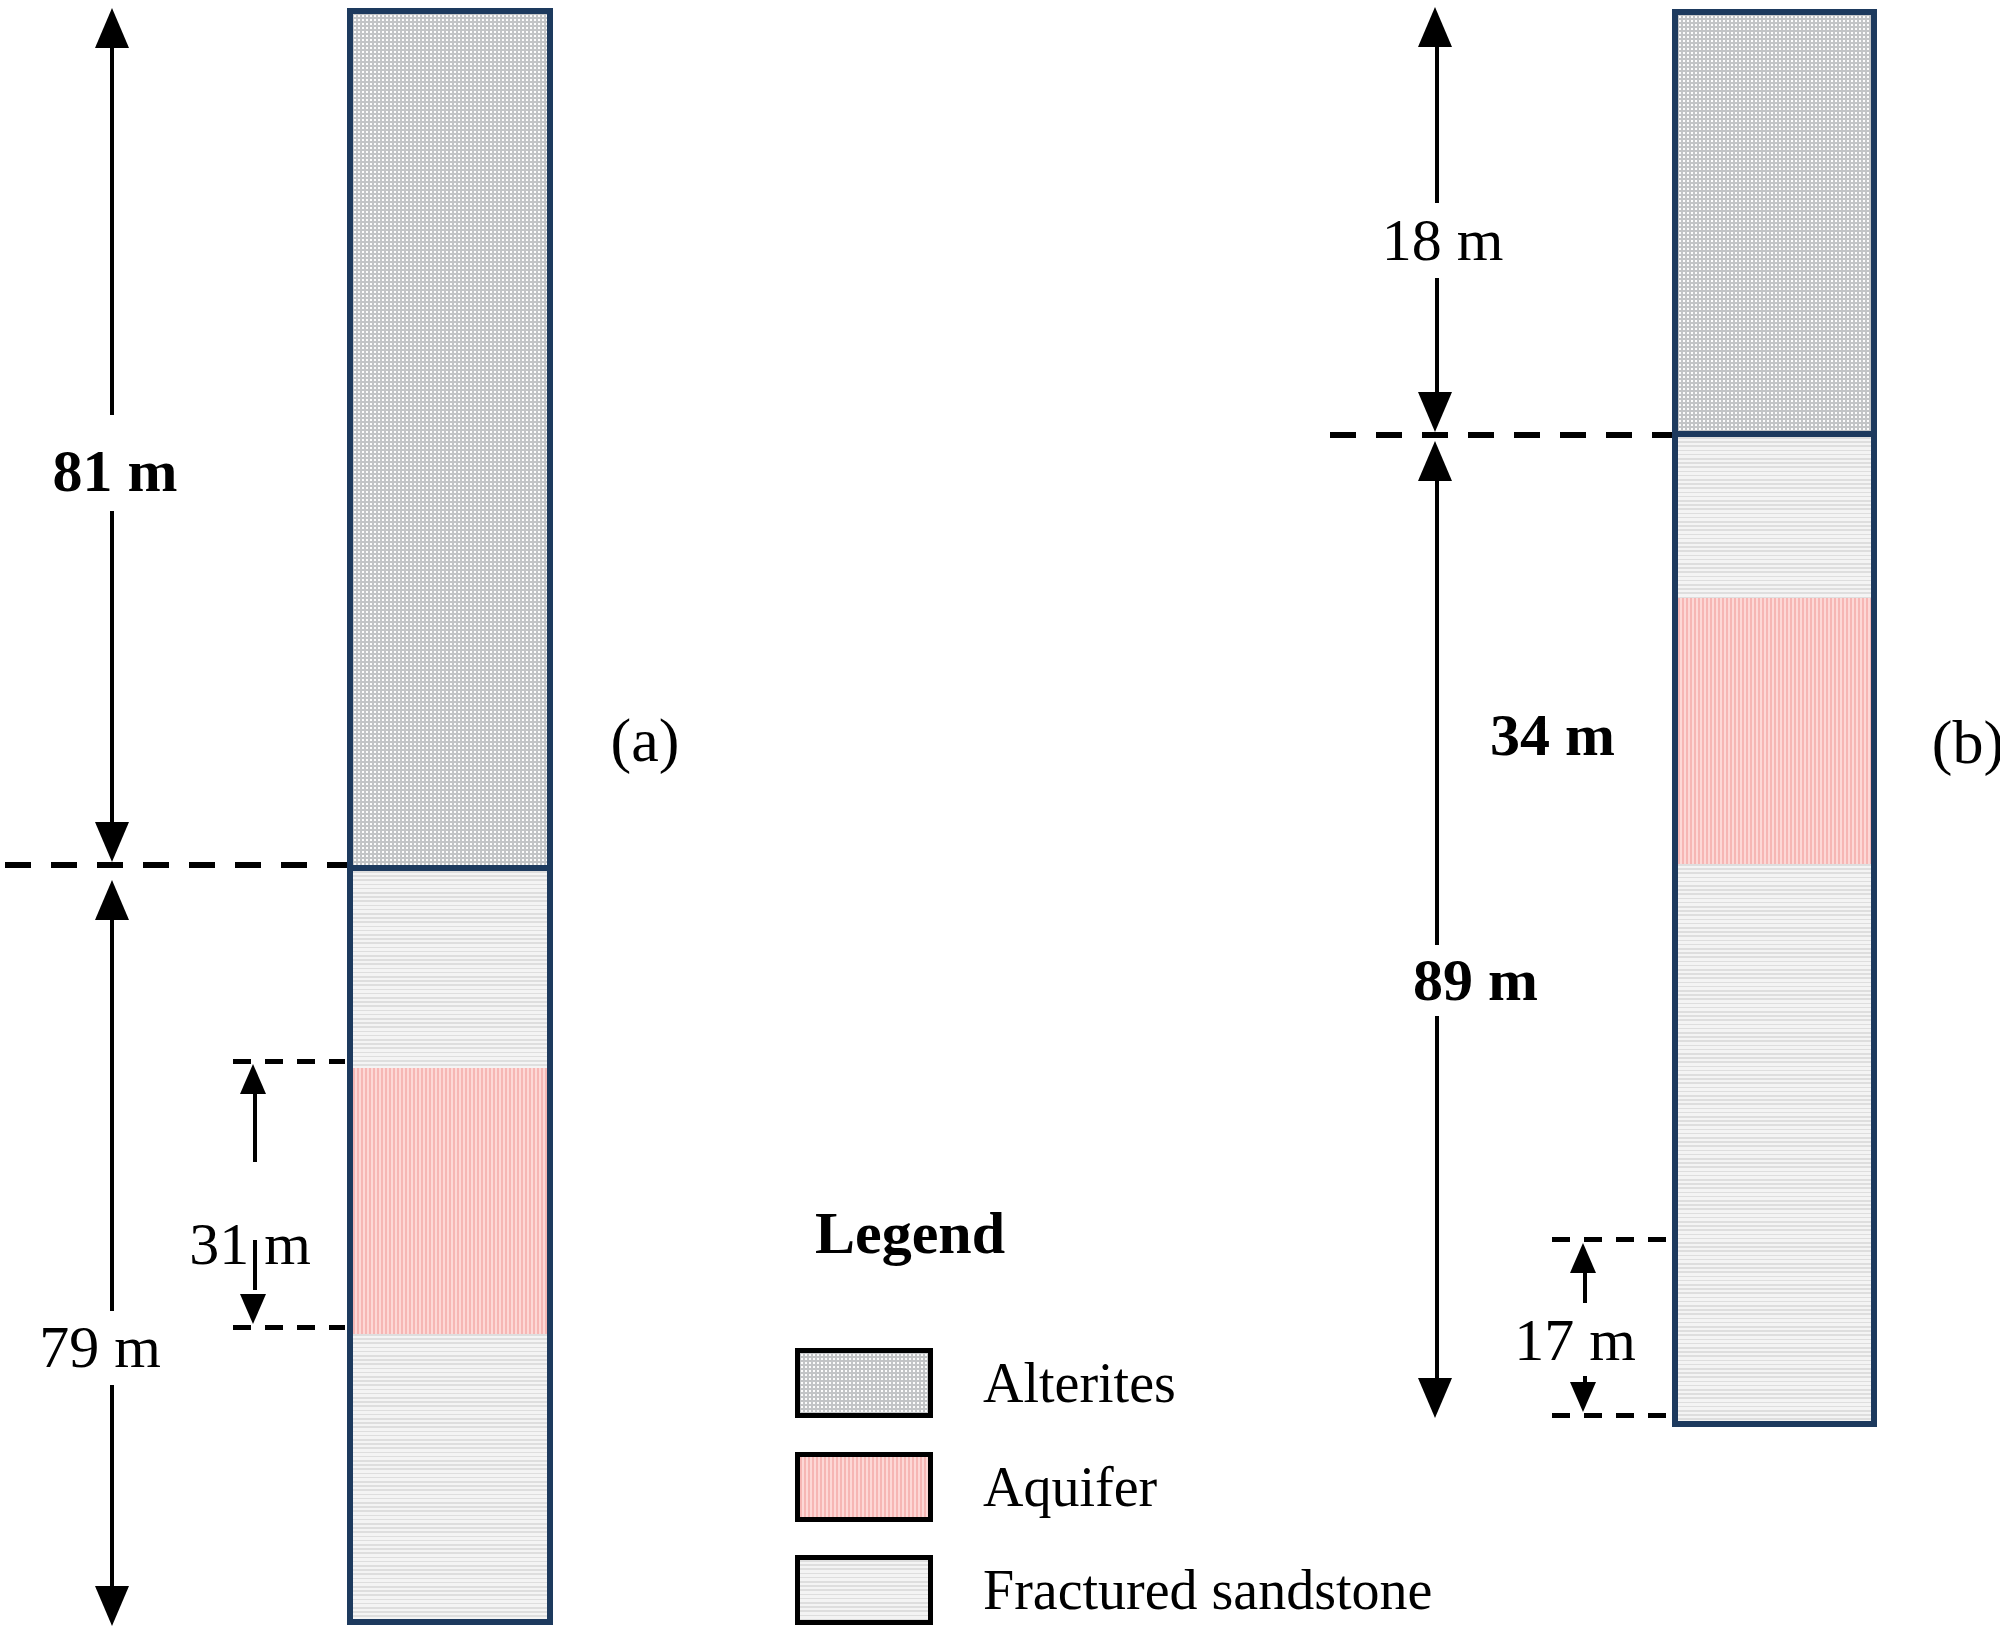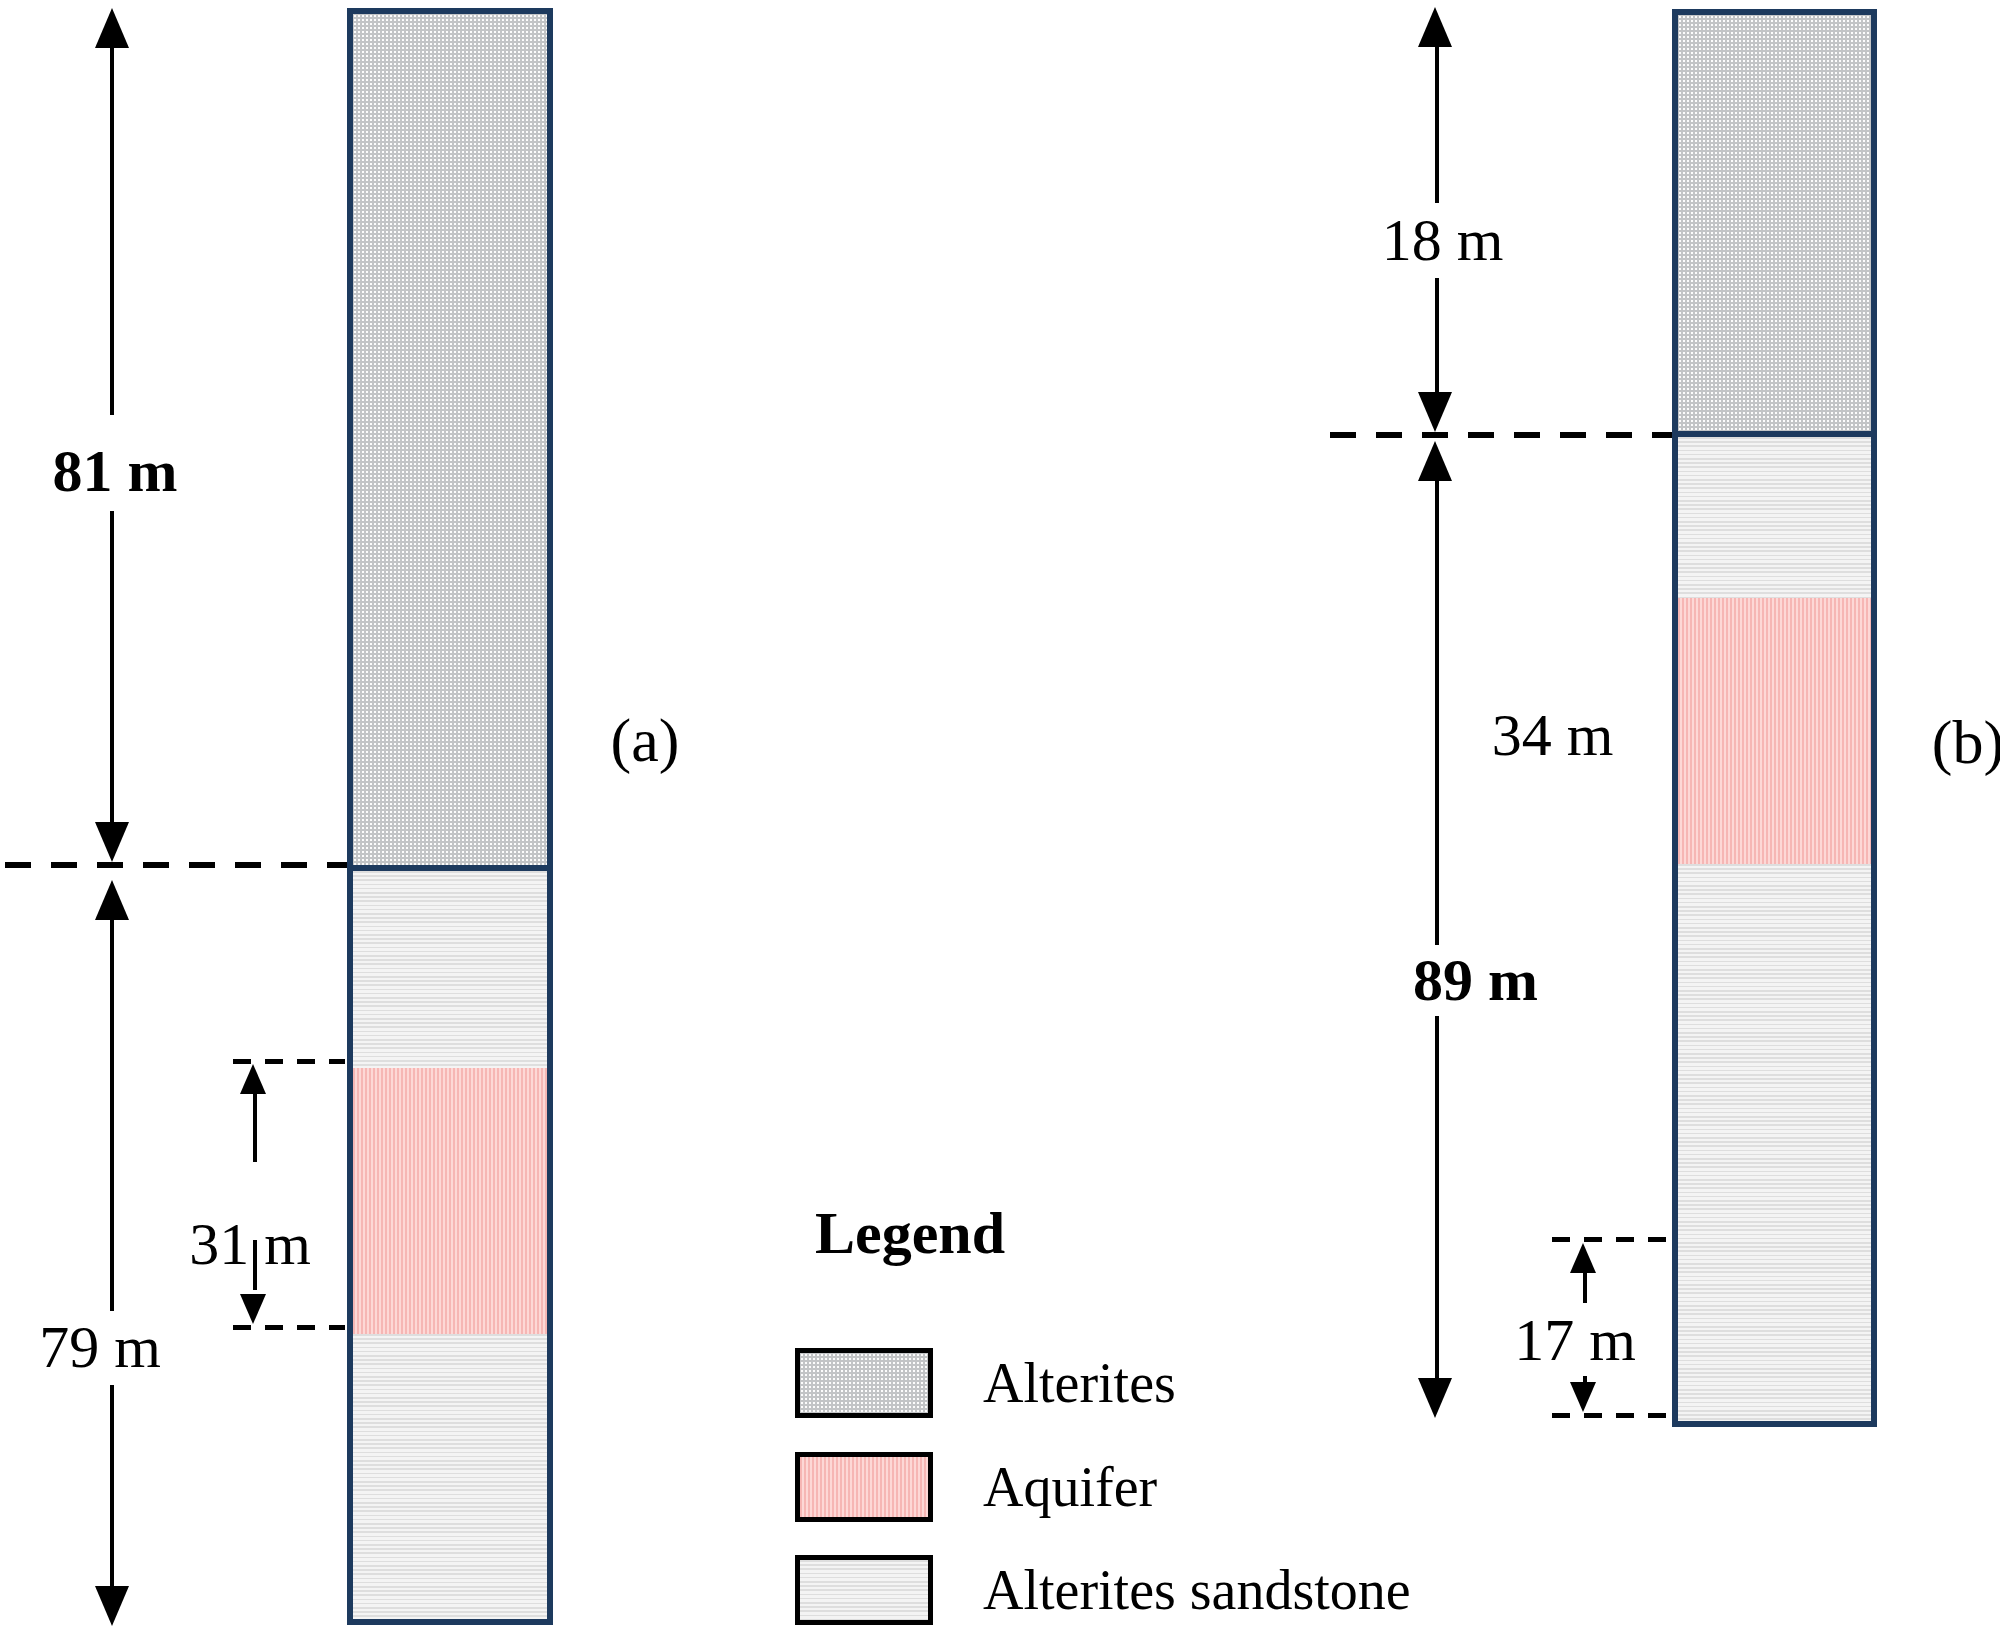--- a/index.html
+++ b/index.html
@@ -89,37 +89,37 @@
   <div class="abs dim-label" style="left:1355px;top:210px;width:175px;">18 m</div>
   <div class="abs vline" style="left:1435px;top:278px;height:116px;"></div>
   <div class="abs tri tri-down" style="left:1418px;top:392px;"></div>
 
   <div class="abs tri tri-up" style="left:1418px;top:441px;"></div>
   <div class="abs vline" style="left:1435px;top:477px;height:468px;"></div>
   <div class="abs dim-label" style="left:1388px;top:950px;width:175px;font-weight:bold;">89 m</div>
   <div class="abs vline" style="left:1435px;top:1016px;height:364px;"></div>
   <div class="abs tri tri-down" style="left:1418px;top:1378px;"></div>
 
-  <div class="abs dim-label" style="left:1460px;top:705px;width:185px;">34 m</div>
+  <div class="abs dim-label" style="left:1460px;top:705px;width:185px;font-weight:bold;">34 m</div>
 
   <div class="abs tri tri-up sm" style="left:1570px;top:1243px;"></div>
   <div class="abs vline" style="left:1583px;top:1269px;height:34px;"></div>
   <div class="abs dim-label" style="left:1490px;top:1310px;width:170px;">17 m</div>
   <div class="abs vline" style="left:1583px;top:1376px;height:12px;"></div>
   <div class="abs tri tri-down sm" style="left:1570px;top:1382px;"></div>
 
   <div class="abs panel-label" style="left:575px;top:709px;width:140px;">(a)</div>
   <div class="abs panel-label" style="left:1923px;top:711px;width:90px;">(b)</div>
 
   <div class="abs" style="left:0;top:0;">
     <div class="abs legend-title" style="left:815px;top:1203px;">Legend</div>
 
     <div class="abs swatch tex-alterites" style="left:795px;top:1348px;"></div>
     <div class="abs legend-label" style="left:983px;top:1348px;">Alterites</div>
 
     <div class="abs swatch tex-aquifer" style="left:795px;top:1452px;"></div>
     <div class="abs legend-label" style="left:983px;top:1452px;font-family:Liberation Serif, serif;">Aquifer</div>
 
     <div class="abs swatch tex-sandstone" style="left:795px;top:1555px;"></div>
-    <div class="abs legend-label" style="left:983px;top:1555px;">Alterites sandstone</div>
+    <div class="abs legend-label" style="left:983px;top:1555px;">Fractured sandstone</div>
   </div>
 
 </div>
 
 </body></html>

